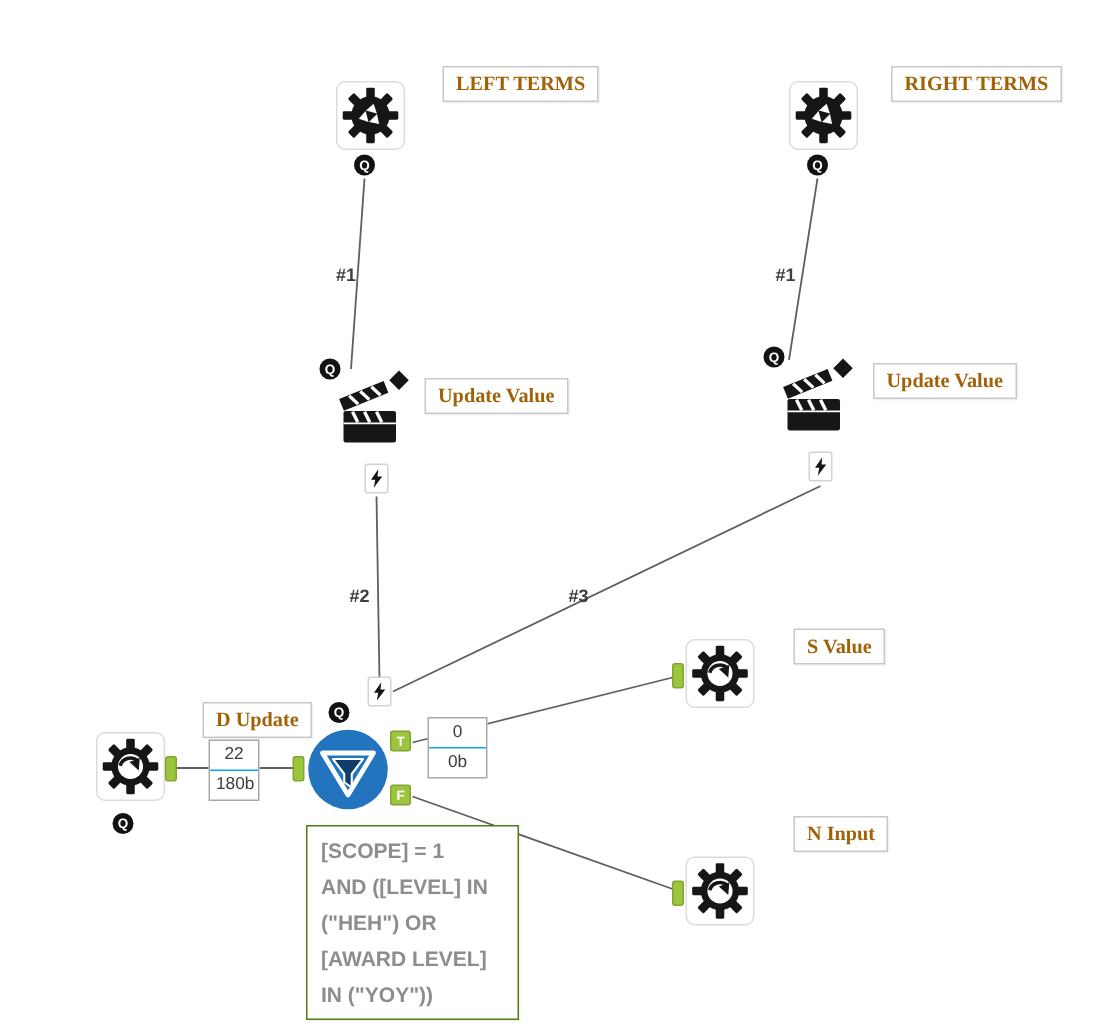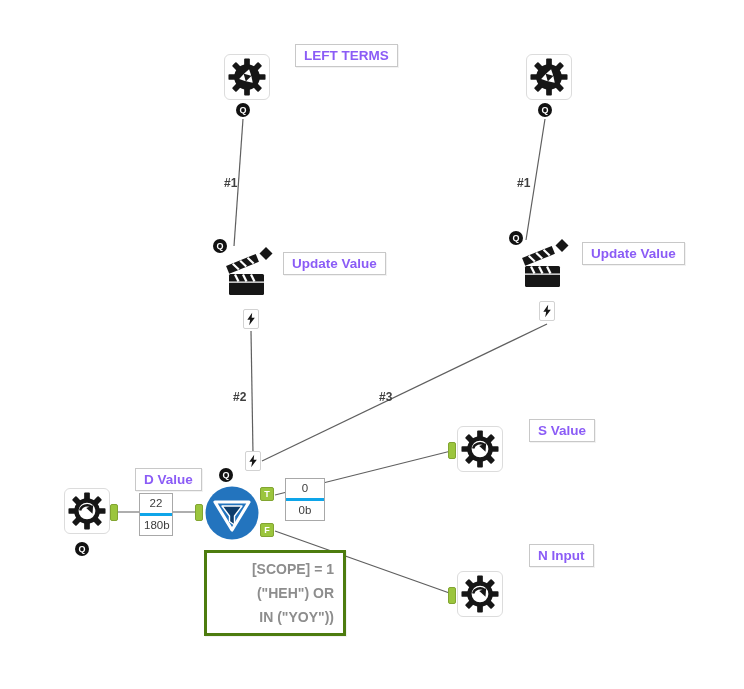--- a/index.html
+++ b/index.html
@@ -13,34 +13,34 @@
     display:flex; align-items:center; justify-content:center; z-index:2;
   }
   .tool-icon { position:absolute; z-index:2; }
   .q-anchor {
     position:absolute; width:14px; height:14px; border-radius:50%;
     background:#121212; color:#ffffff; font-size:9px; font-weight:bold;
     display:flex; align-items:center; justify-content:center; z-index:3;
   }
   .label-box {
     position:absolute; border:1px solid #c8c8c8; background:#ffffff;
-    color:#8b5cf6; font-weight:bold; font-size:13.5px; padding:3px 8px;
-    white-space:nowrap; z-index:3; box-shadow:1px 1px 0 rgba(0,0,0,0.05);
+    color:#a16207; font-weight:bold; font-size:13.5px; padding:3px 8px;
+    white-space:nowrap; z-index:3; box-shadow:1px 1px 0 rgba(0,0,0,0.05);font-family:Liberation Serif, serif;
   }
   .annotation-box {
-    position:absolute; border:3px solid #4d7c0f; background:#ffffff;
+    position:absolute; border:1px solid #4d7c0f; background:#ffffff;
     color:#8d8d8d; font-weight:bold; font-size:14px; line-height:24px;
-    padding:4px 9px; z-index:3; box-shadow:1px 1px 0 rgba(0,0,0,0.05);text-align:right;
+    padding:4px 9px; z-index:3; box-shadow:1px 1px 0 rgba(0,0,0,0.05);
   }
   .count-box {
     position:absolute; border:1px solid #a8a8a8; background:#ffffff;
     text-align:center; color:#3c3c3c; font-size:11.5px; z-index:3;
   }
   .count-box .row { padding:1px 4px; line-height:17px; }
-  .count-box .row + .row { border-top:3px solid #0ea5e9; }
+  .count-box .row + .row { border-top:1px solid #0ea5e9; }
   .tab { position:absolute; background:#9BC53D; border:1px solid #82A531; border-radius:2px; z-index:3; }
   .tab.lettered {
     width:14px; height:14px; color:#ffffff; font-size:9px; font-weight:bold;
     display:flex; align-items:center; justify-content:center;
   }
   .tab.plain-v { width:8px; height:17px; }
   .bolt-anchor {
     position:absolute; width:16px; height:20px; background:#ffffff;
     border:1px solid #d2d2d2; border-radius:2px;
     display:flex; align-items:center; justify-content:center; z-index:3;
@@ -144,20 +144,21 @@
   </div>
   <div class="q-anchor" style="left:236px;top:103px">Q</div>
   <div class="label-box" style="left:295px;top:44px">LEFT TERMS</div>
 
   <div class="tool-box" style="left:526px;top:54px">
     <svg width="38" height="38">
         <use href="#sym-gear-recycle"></use>
       </svg>
   </div>
   <div class="q-anchor" style="left:538px;top:103px">Q</div>
+  <div class="label-box" style="left:594px;top:44px">RIGHT TERMS</div>
 
   <div class="q-anchor" style="left:213px;top:239px">Q</div>
   <svg class="tool-icon" style="left:226px;top:246px" width="48" height="54">
       <use href="#sym-clapper"></use>
     </svg>
   <div class="label-box" style="left:283px;top:252px">Update Value</div>
   <div class="bolt-anchor" style="left:243px;top:309px">
     <svg width="10" height="14">
         <use href="#sym-bolt"></use>
       </svg>
@@ -175,21 +176,21 @@
   </div>
 
   <div class="tool-box" style="left:64px;top:488px">
     <svg width="38" height="38">
         <use href="#sym-gear-arrow"></use>
       </svg>
   </div>
   <div class="q-anchor" style="left:75px;top:542px">Q</div>
   <div class="tab plain-v" style="left:110px;top:504px"></div>
 
-  <div class="label-box" style="left:135px;top:468px">D Value</div>
+  <div class="label-box" style="left:135px;top:468px">D Update</div>
   <div class="count-box" style="left:139px;top:493px;width:34px">
     <div class="row">22</div>
     <div class="row">180b</div>
   </div>
 
   <div class="q-anchor" style="left:219px;top:468px">Q</div>
   <div class="bolt-anchor" style="left:245px;top:451px">
     <svg width="10" height="14">
         <use href="#sym-bolt"></use>
       </svg>
@@ -201,21 +202,23 @@
   <div class="tab lettered" style="left:260px;top:487px">T</div>
   <div class="tab lettered" style="left:260px;top:523px">F</div>
 
   <div class="count-box" style="left:285px;top:478px;width:40px">
     <div class="row">0</div>
     <div class="row">0b</div>
   </div>
 
   <div class="annotation-box" style="left:204px;top:550px;width:142px">
     <div>[SCOPE] = 1</div>
+    <div>AND ([LEVEL] IN</div>
     <div>("HEH") OR</div>
+    <div>[AWARD LEVEL]</div>
     <div>IN ("YOY"))</div>
   </div>
 
   <div class="tab plain-v" style="left:448px;top:442px"></div>
   <div class="tool-box" style="left:457px;top:426px">
     <svg width="38" height="38">
         <use href="#sym-gear-arrow"></use>
       </svg>
   </div>
   <div class="label-box" style="left:529px;top:419px">S Value</div>

